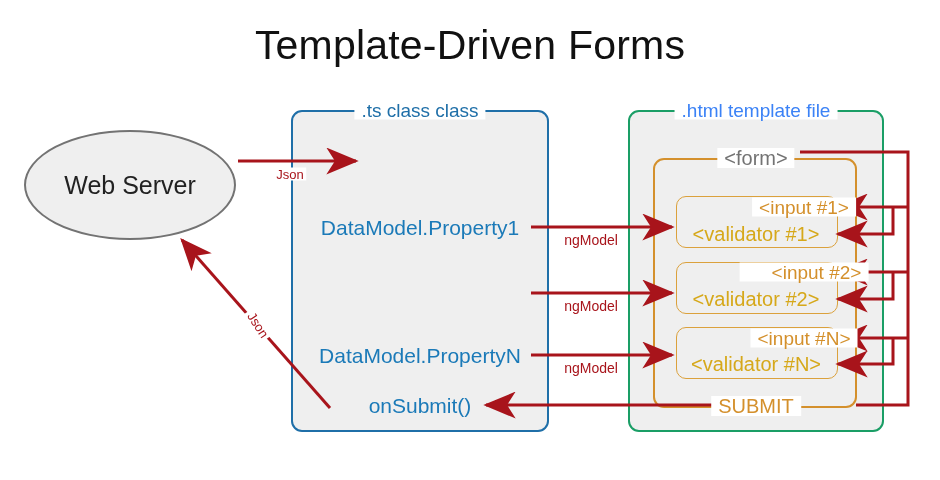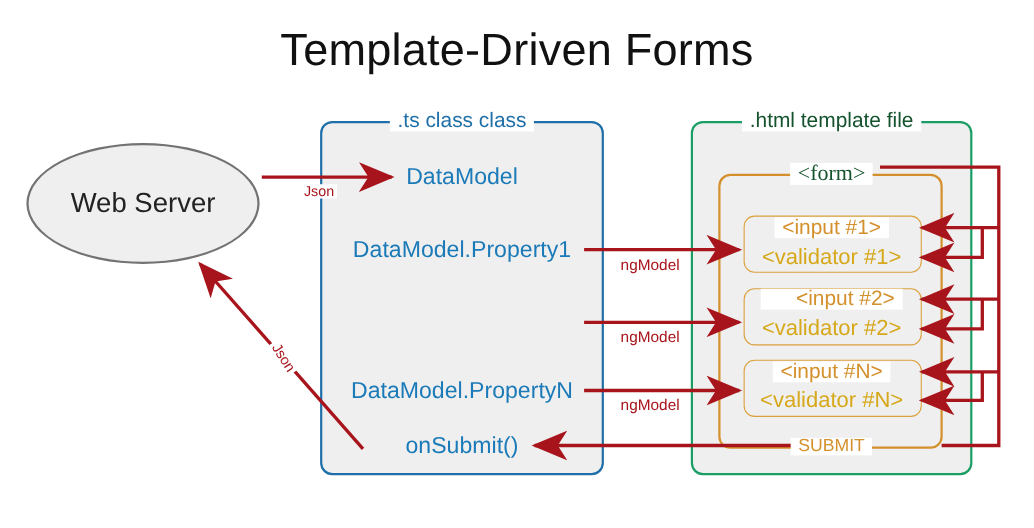--- a/index.html
+++ b/index.html
@@ -33,24 +33,24 @@
           border:1.6px solid #dba13c;border-radius:10px;background:transparent;}
   .grp1{top:196px;} .grp2{top:262px;} .grp3{top:327px;}
 
   
   .caplbl{
     position:absolute;background:#ffffff;padding:0 7px;
     white-space:nowrap;font-size:19px;line-height:1;
     transform:translate(-50%,-50%);
   }
   .cap-ts{left:420px;top:110px;color:#1f6fa8;}
-  .cap-html{left:756px;top:110px;color:#14532d;}
-  .cap-form{left:756px;top:158px;color:#14532d;font-size:20px;font-family:Liberation Serif, serif;}
-  .cap-submit{left:756px;top:406px;color:#d4902c;font-size:16px;}
-  .cap-in{color:#d4902c;font-size:19px;}
+  .cap-html{left:756px;top:110px;color:#3b82f6;}
+  .cap-form{left:756px;top:158px;color:#737373;font-size:20px;}
+  .cap-submit{left:756px;top:406px;color:#d4902c;font-size:20px;}
+  .cap-in{color:#d4902c;font-size:19px;margin-left:48px;}
   .cap-in1{left:756px;top:207px;}
   .cap-in2{left:756px;top:272px;padding-left:32px;}
   .cap-in3{left:756px;top:338px;}
 
   
   .txt{
     position:absolute;transform:translate(-50%,-50%);
     white-space:nowrap;line-height:1;
   }
   .blue{color:#1b7ab8;font-size:21px;}
@@ -147,21 +147,20 @@
   <div class="caplbl cap-submit">SUBMIT</div>
 
   <div class="caplbl cap-in cap-in1">&lt;input #1&gt;</div>
   <div class="caplbl cap-in cap-in2">&lt;input #2&gt;</div>
   <div class="caplbl cap-in cap-in3">&lt;input #N&gt;</div>
 
   <div class="txt gold t-v1">&lt;validator #1&gt;</div>
   <div class="txt gold t-v2">&lt;validator #2&gt;</div>
   <div class="txt gold t-v3">&lt;validator #N&gt;</div>
 
-  <div class="txt blue t-dm">DataModel</div>
   <div class="txt blue t-p1">DataModel.Property1</div>
   <div class="txt blue t-pn">DataModel.PropertyN</div>
   <div class="txt blue t-os">onSubmit()</div>
 
   <div class="edgelbl lbl-json1">Json</div>
   <div class="edgelbl lbl-json2">Json</div>
   <div class="edgelbl lbl-ng lbl-ng1">ngModel</div>
   <div class="edgelbl lbl-ng lbl-ng2">ngModel</div>
   <div class="edgelbl lbl-ng lbl-ng3">ngModel</div>
 

